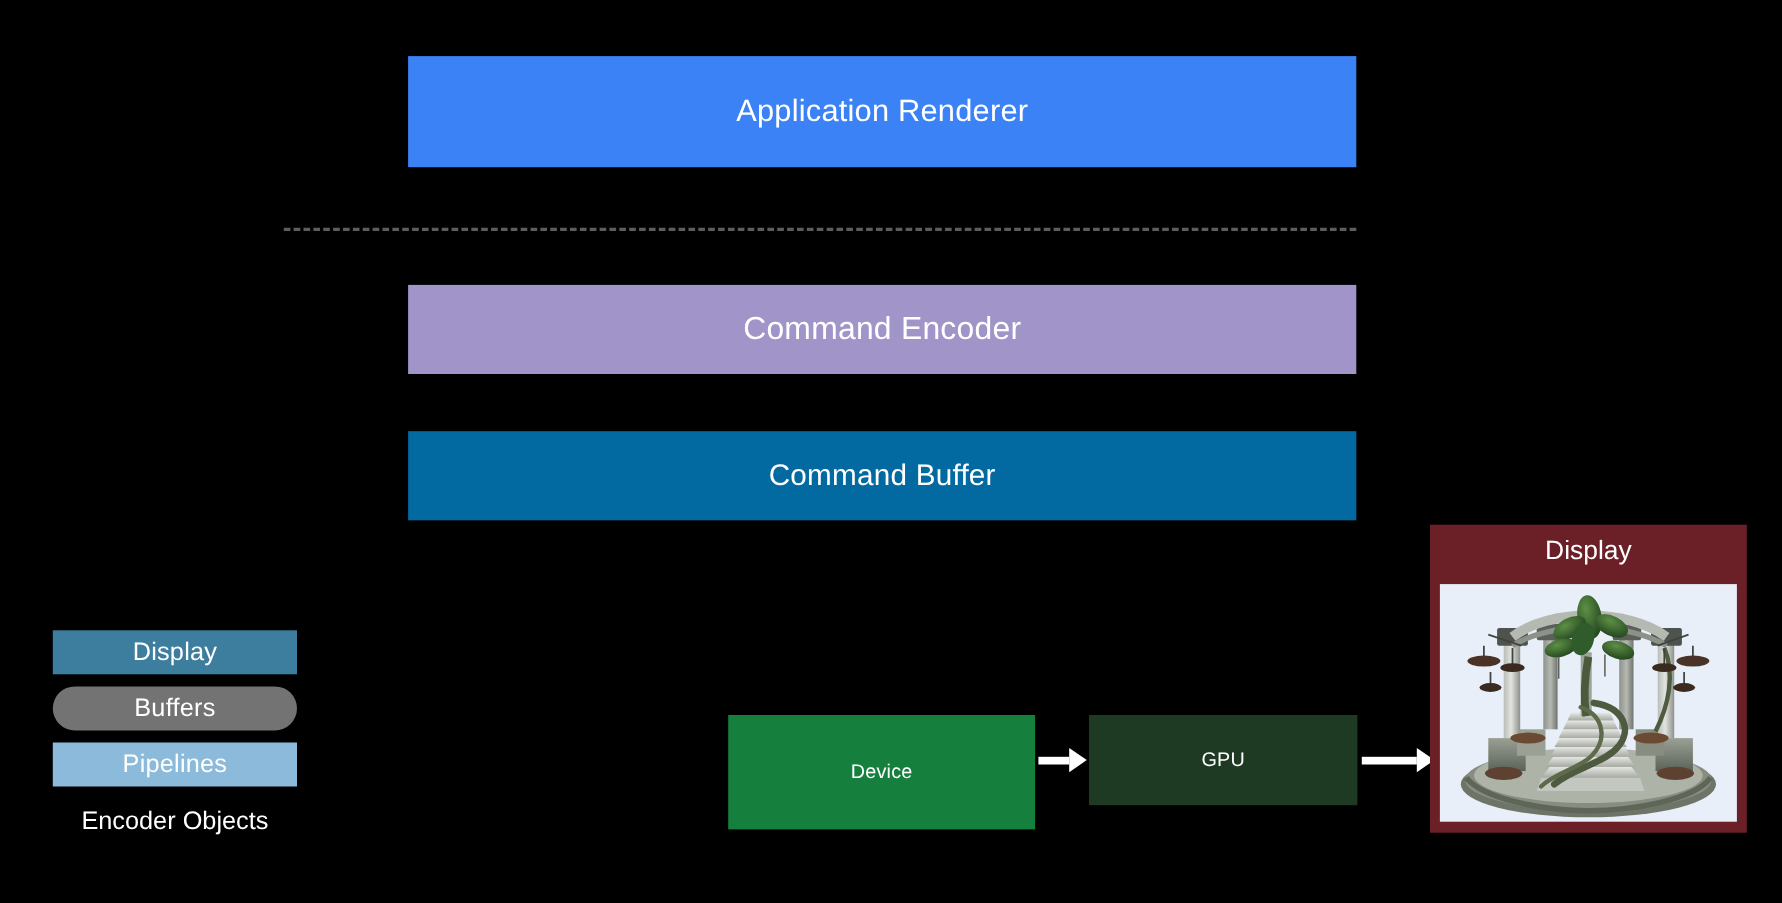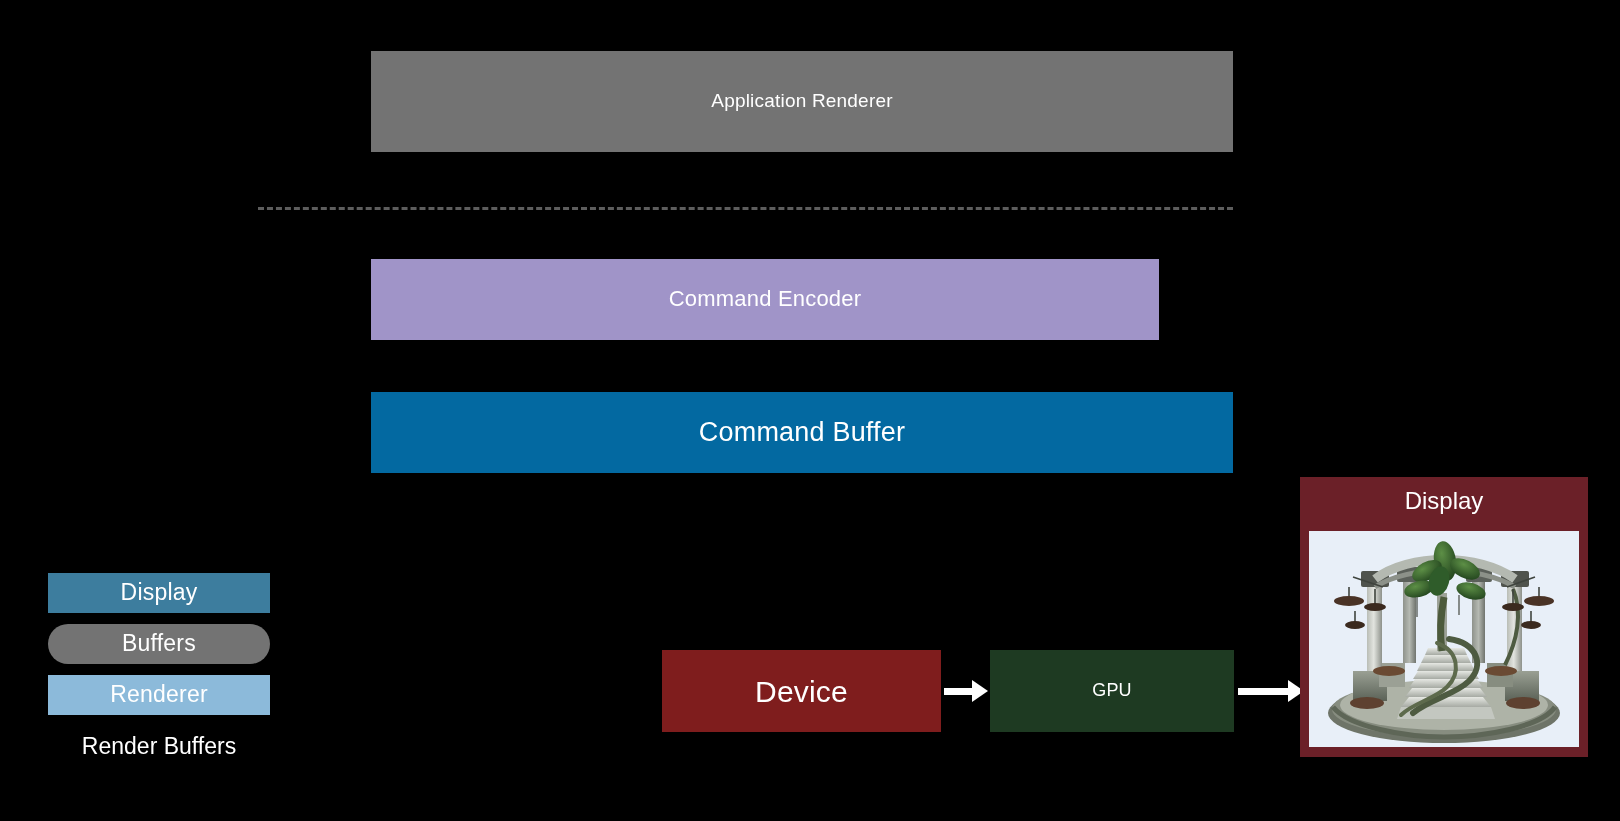--- a/index.html
+++ b/index.html
@@ -26,28 +26,28 @@
     font-family: "Liberation Sans", sans-serif;
     font-weight: 400;
     letter-spacing: 0.2px;
     text-align: center;
     line-height: 1.1;
   }
 
   
   #box-app-renderer {
     left: 371px; top: 51px; width: 862px; height: 101px;
-    background: #737373;
-    font-size: 19px;
+    background: #3b82f6;
+    font-size: 28px;
     text-align: center;
   }
   #box-command-encoder {
-    left: 371px; top: 259px; width: 788px; height: 81px;
+    left: 371px; top: 259px; width: 862px; height: 81px;
     background: #a094c8;
-    font-size: 22px;
+    font-size: 29px;
   }
   #box-command-buffer {
     left: 371px; top: 392px; width: 862px; height: 81px;
     background: #0369a1;
     font-size: 27px;
   }
 
   
   #metal-api-label {
     position: absolute;
@@ -85,23 +85,23 @@
     font-family: "Liberation Sans", sans-serif;
   }
 
   
   #box-command-queue {
     left: 371px; top: 650px; width: 279px; height: 82px;
     background: #4fab78;
     font-size: 27px;
   }
   #box-device {
-    left: 662px; top: 650px; width: 279px; height: 82px;
-    background: #7f1d1d;
-    font-size: 30px;
+    left: 662px; top: 650px; width: 279px; height: 104px;
+    background: #15803d;
+    font-size: 18px;
   }
   #box-gpu {
     left: 990px; top: 650px; width: 244px; height: 82px;
     background: #1e3a22;
     font-size: 18px;
   }
 
   
   .arrow {
     position: absolute;
@@ -162,22 +162,22 @@
   <div class="box" id="box-app-renderer">Application Renderer</div>
 
   <div id="metal-api-divider"></div>
 
   <div class="box" id="box-command-encoder">Command Encoder</div>
 
   <div class="box" id="box-command-buffer">Command Buffer</div>
 
   <div class="box render-obj" id="box-textures">Display</div>
   <div class="box render-obj" id="box-buffers">Buffers</div>
-  <div class="box render-obj" id="box-pipelines">Renderer</div>
-  <div id="render-objects-label">Render Buffers</div>
+  <div class="box render-obj" id="box-pipelines">Pipelines</div>
+  <div id="render-objects-label">Encoder Objects</div>
 
   <div class="box" id="box-device">Device</div>
   <div class="box" id="box-gpu">GPU</div>
 
   <div class="arrow" id="arrow-device-gpu">
     <div class="shaft"></div>
     <div class="head"></div>
   </div>
   <div class="arrow" id="arrow-gpu-display">
     <div class="shaft"></div>

